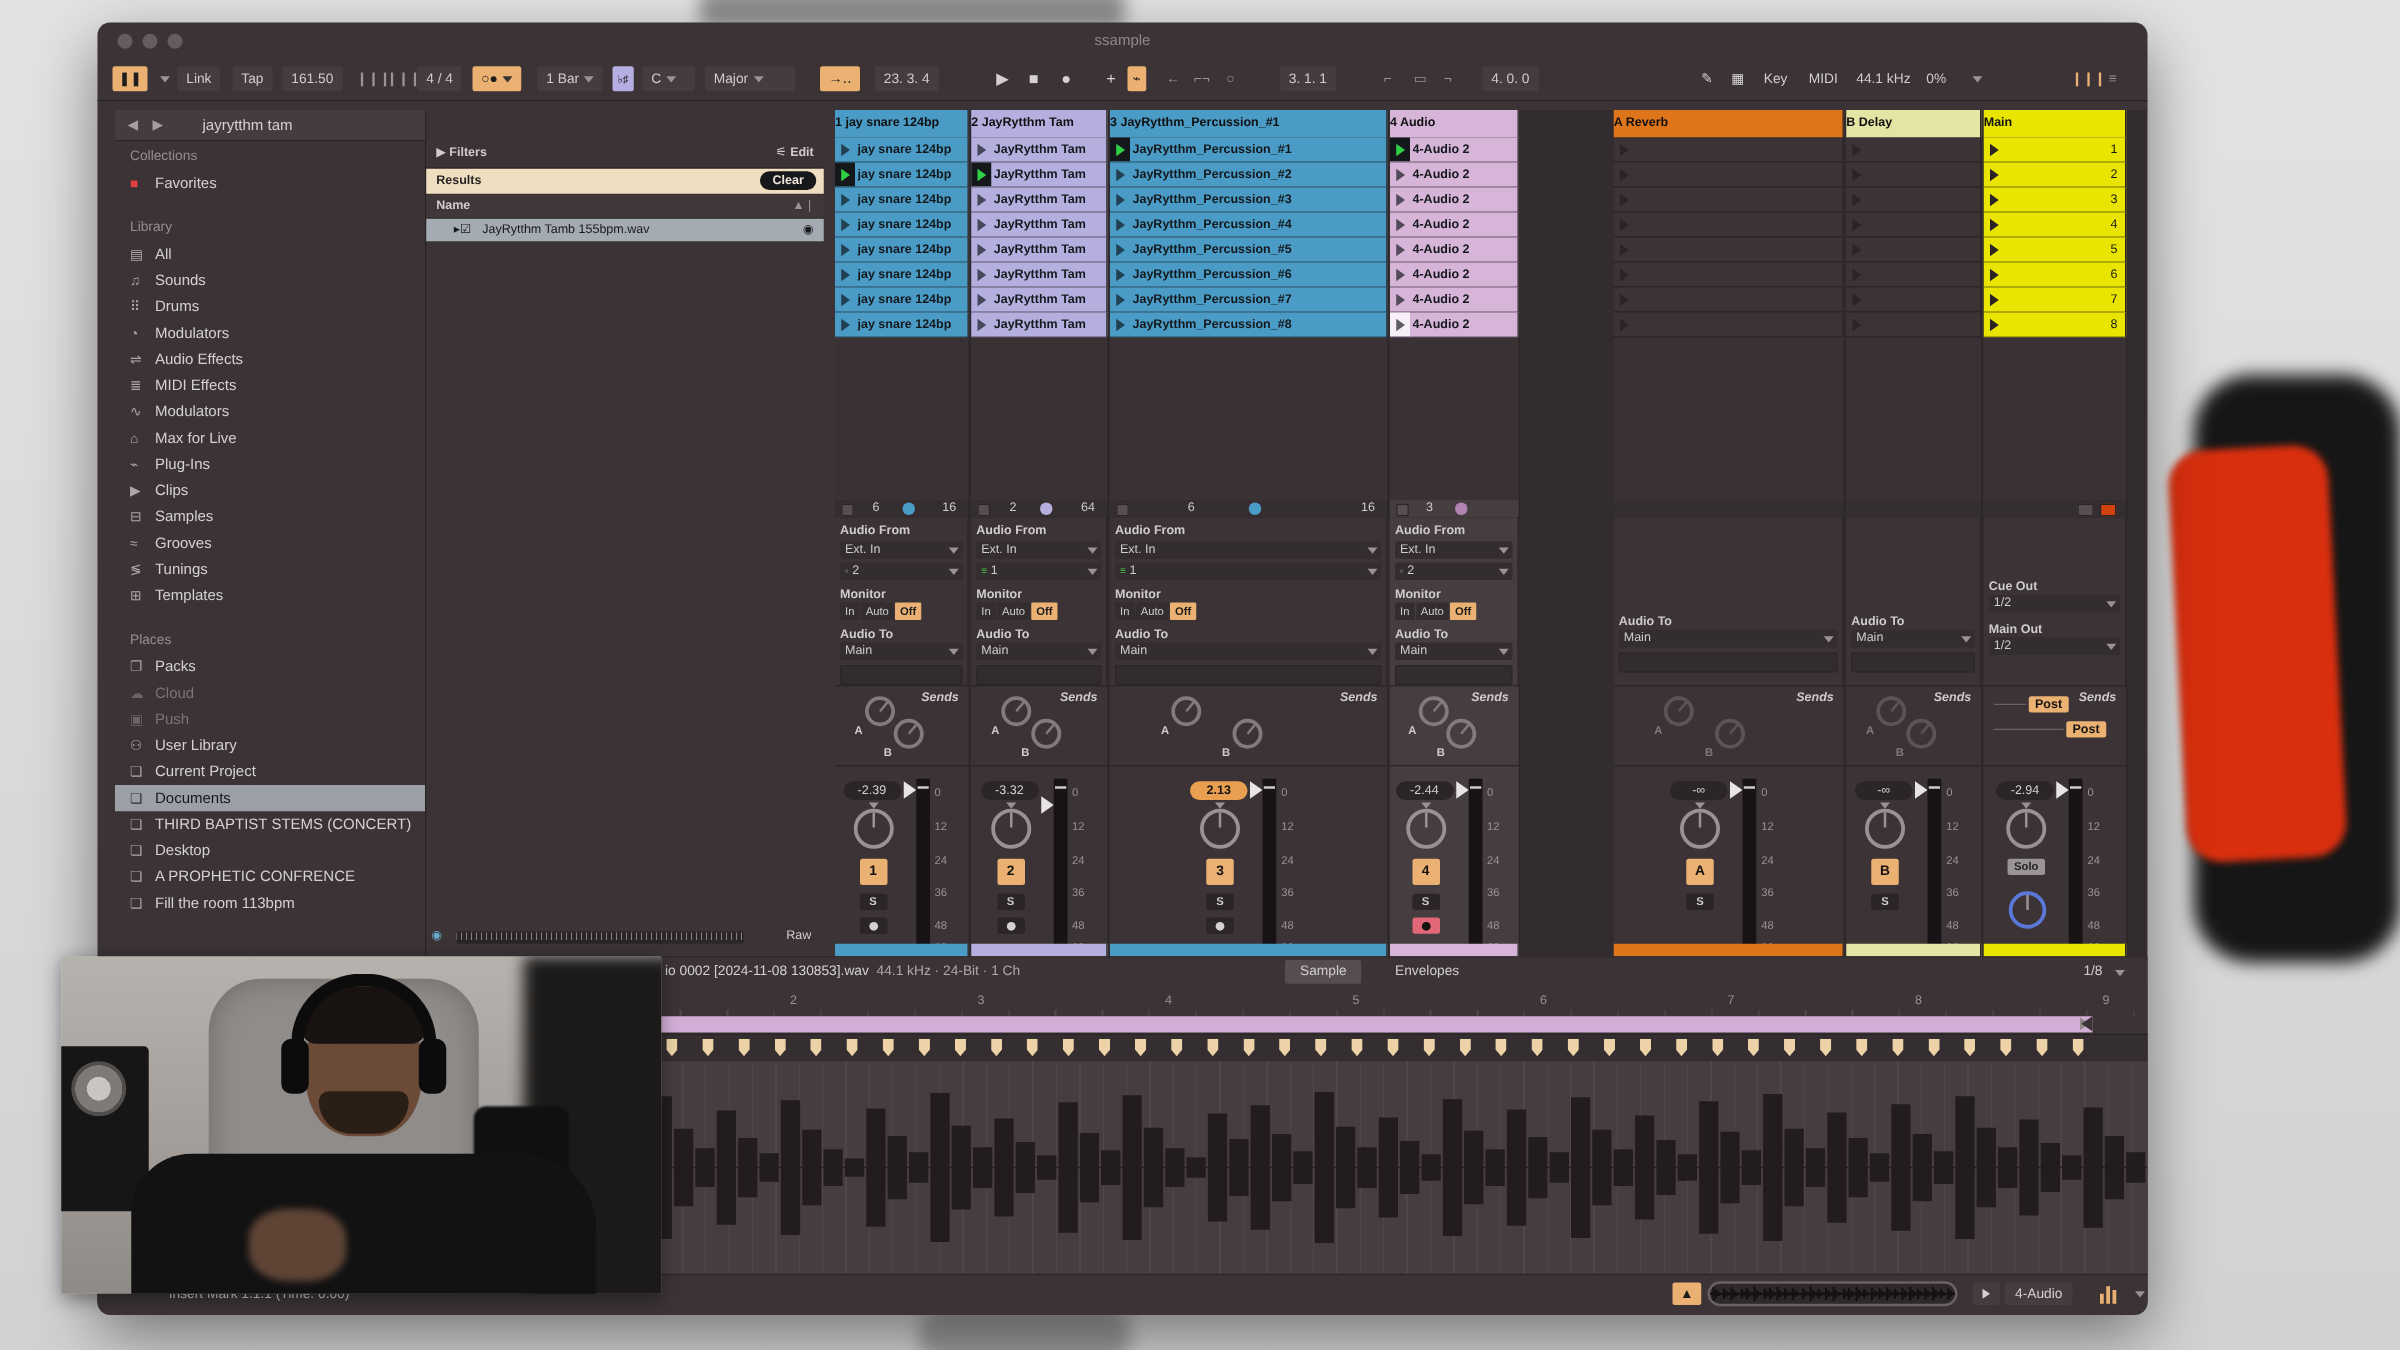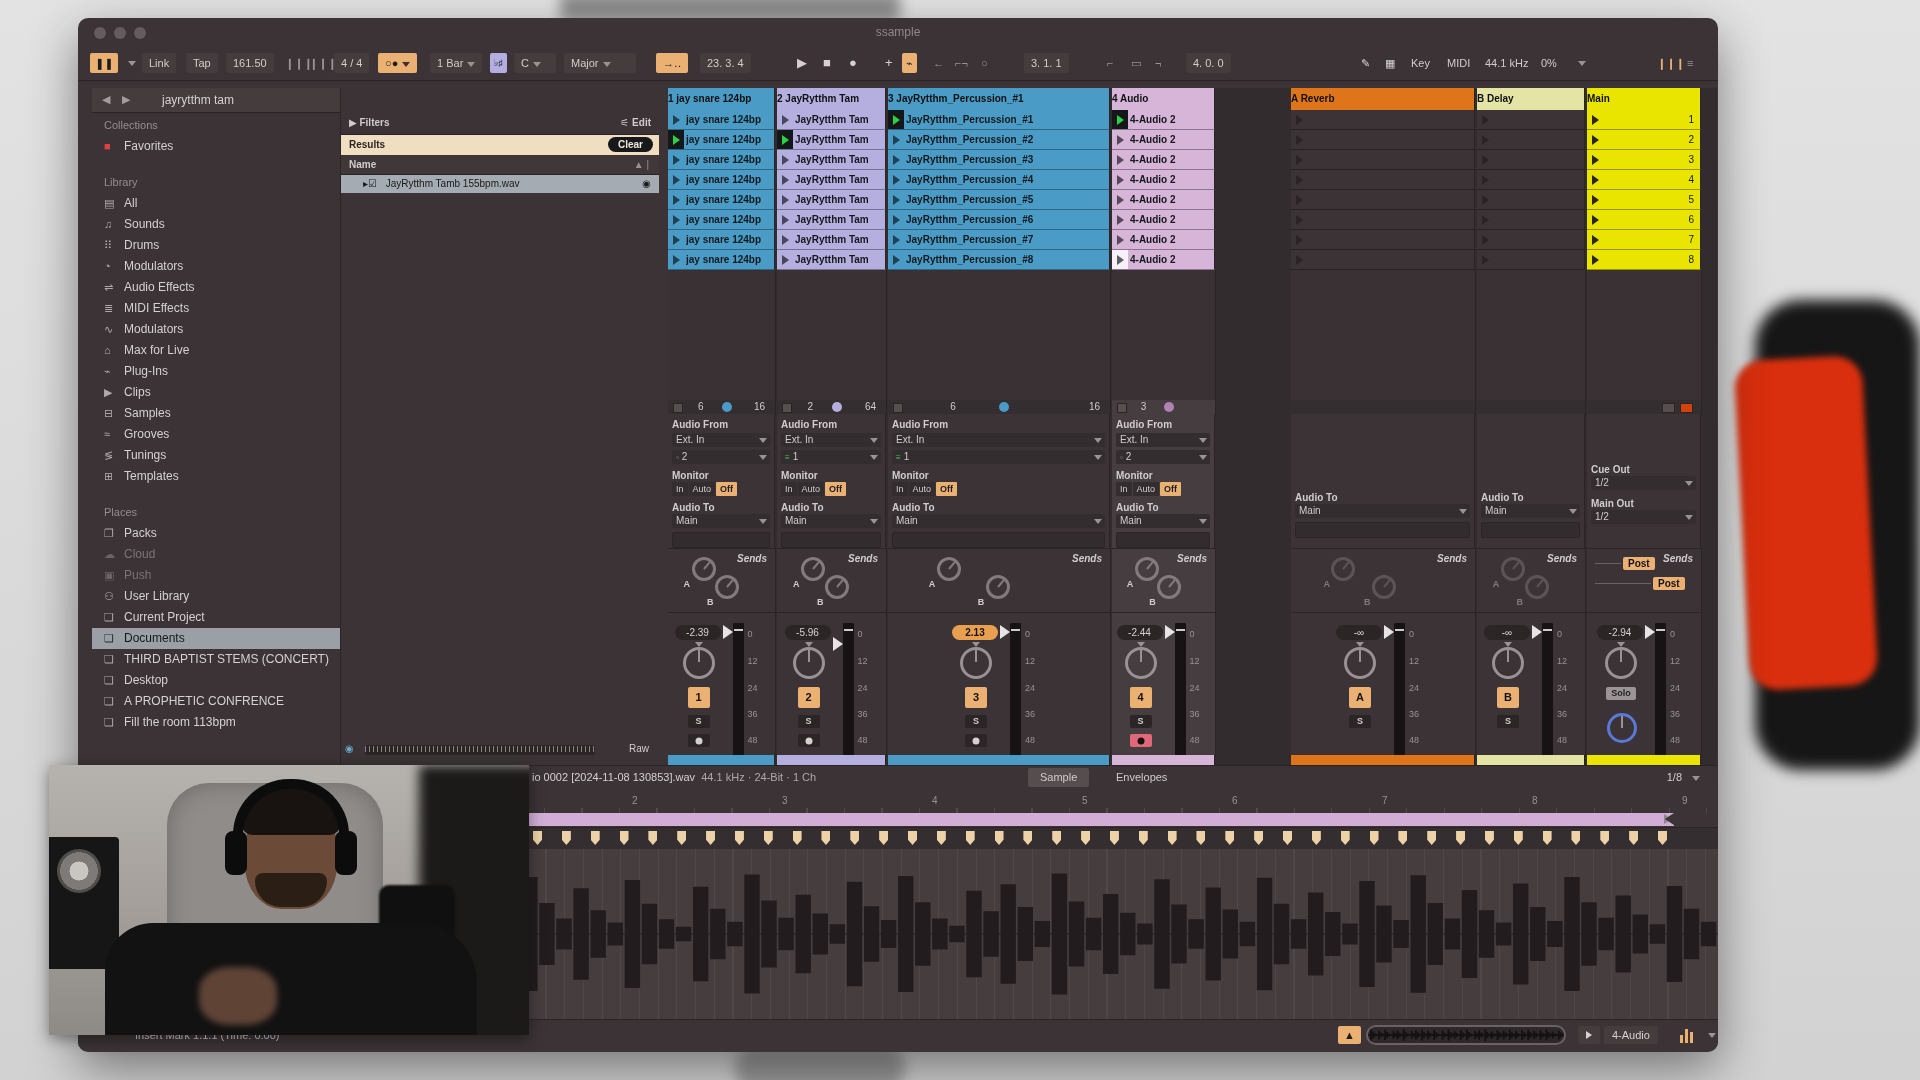--- a/index.html
+++ b/index.html
@@ -433,21 +433,21 @@
               <i></i>
             </div>
             <div class="sklab" style="left: calc(22% - 8px); top: 30px;">A</div>
             <div class="sknob" style="left: 44%; top: 26px;">
               <i></i>
             </div>
             <div class="sklab" style="left: calc(44% - 8px); top: 48px;">B</div>
           </div>
           <div class="volrow">
             <div class="vcl">
-              <div class="vpill">-5.96</div>
+              <div class="vpill">-3.32</div>
               <div class="ftri" style="top: 20px;"></div>
               <div class="pknob">
                 <i></i>
                 <b></b>
               </div>
               <div class="numbtn">2</div>
               <div class="sbtn">S</div>
               <div class="armbtn">
                 <i></i>
               </div>

